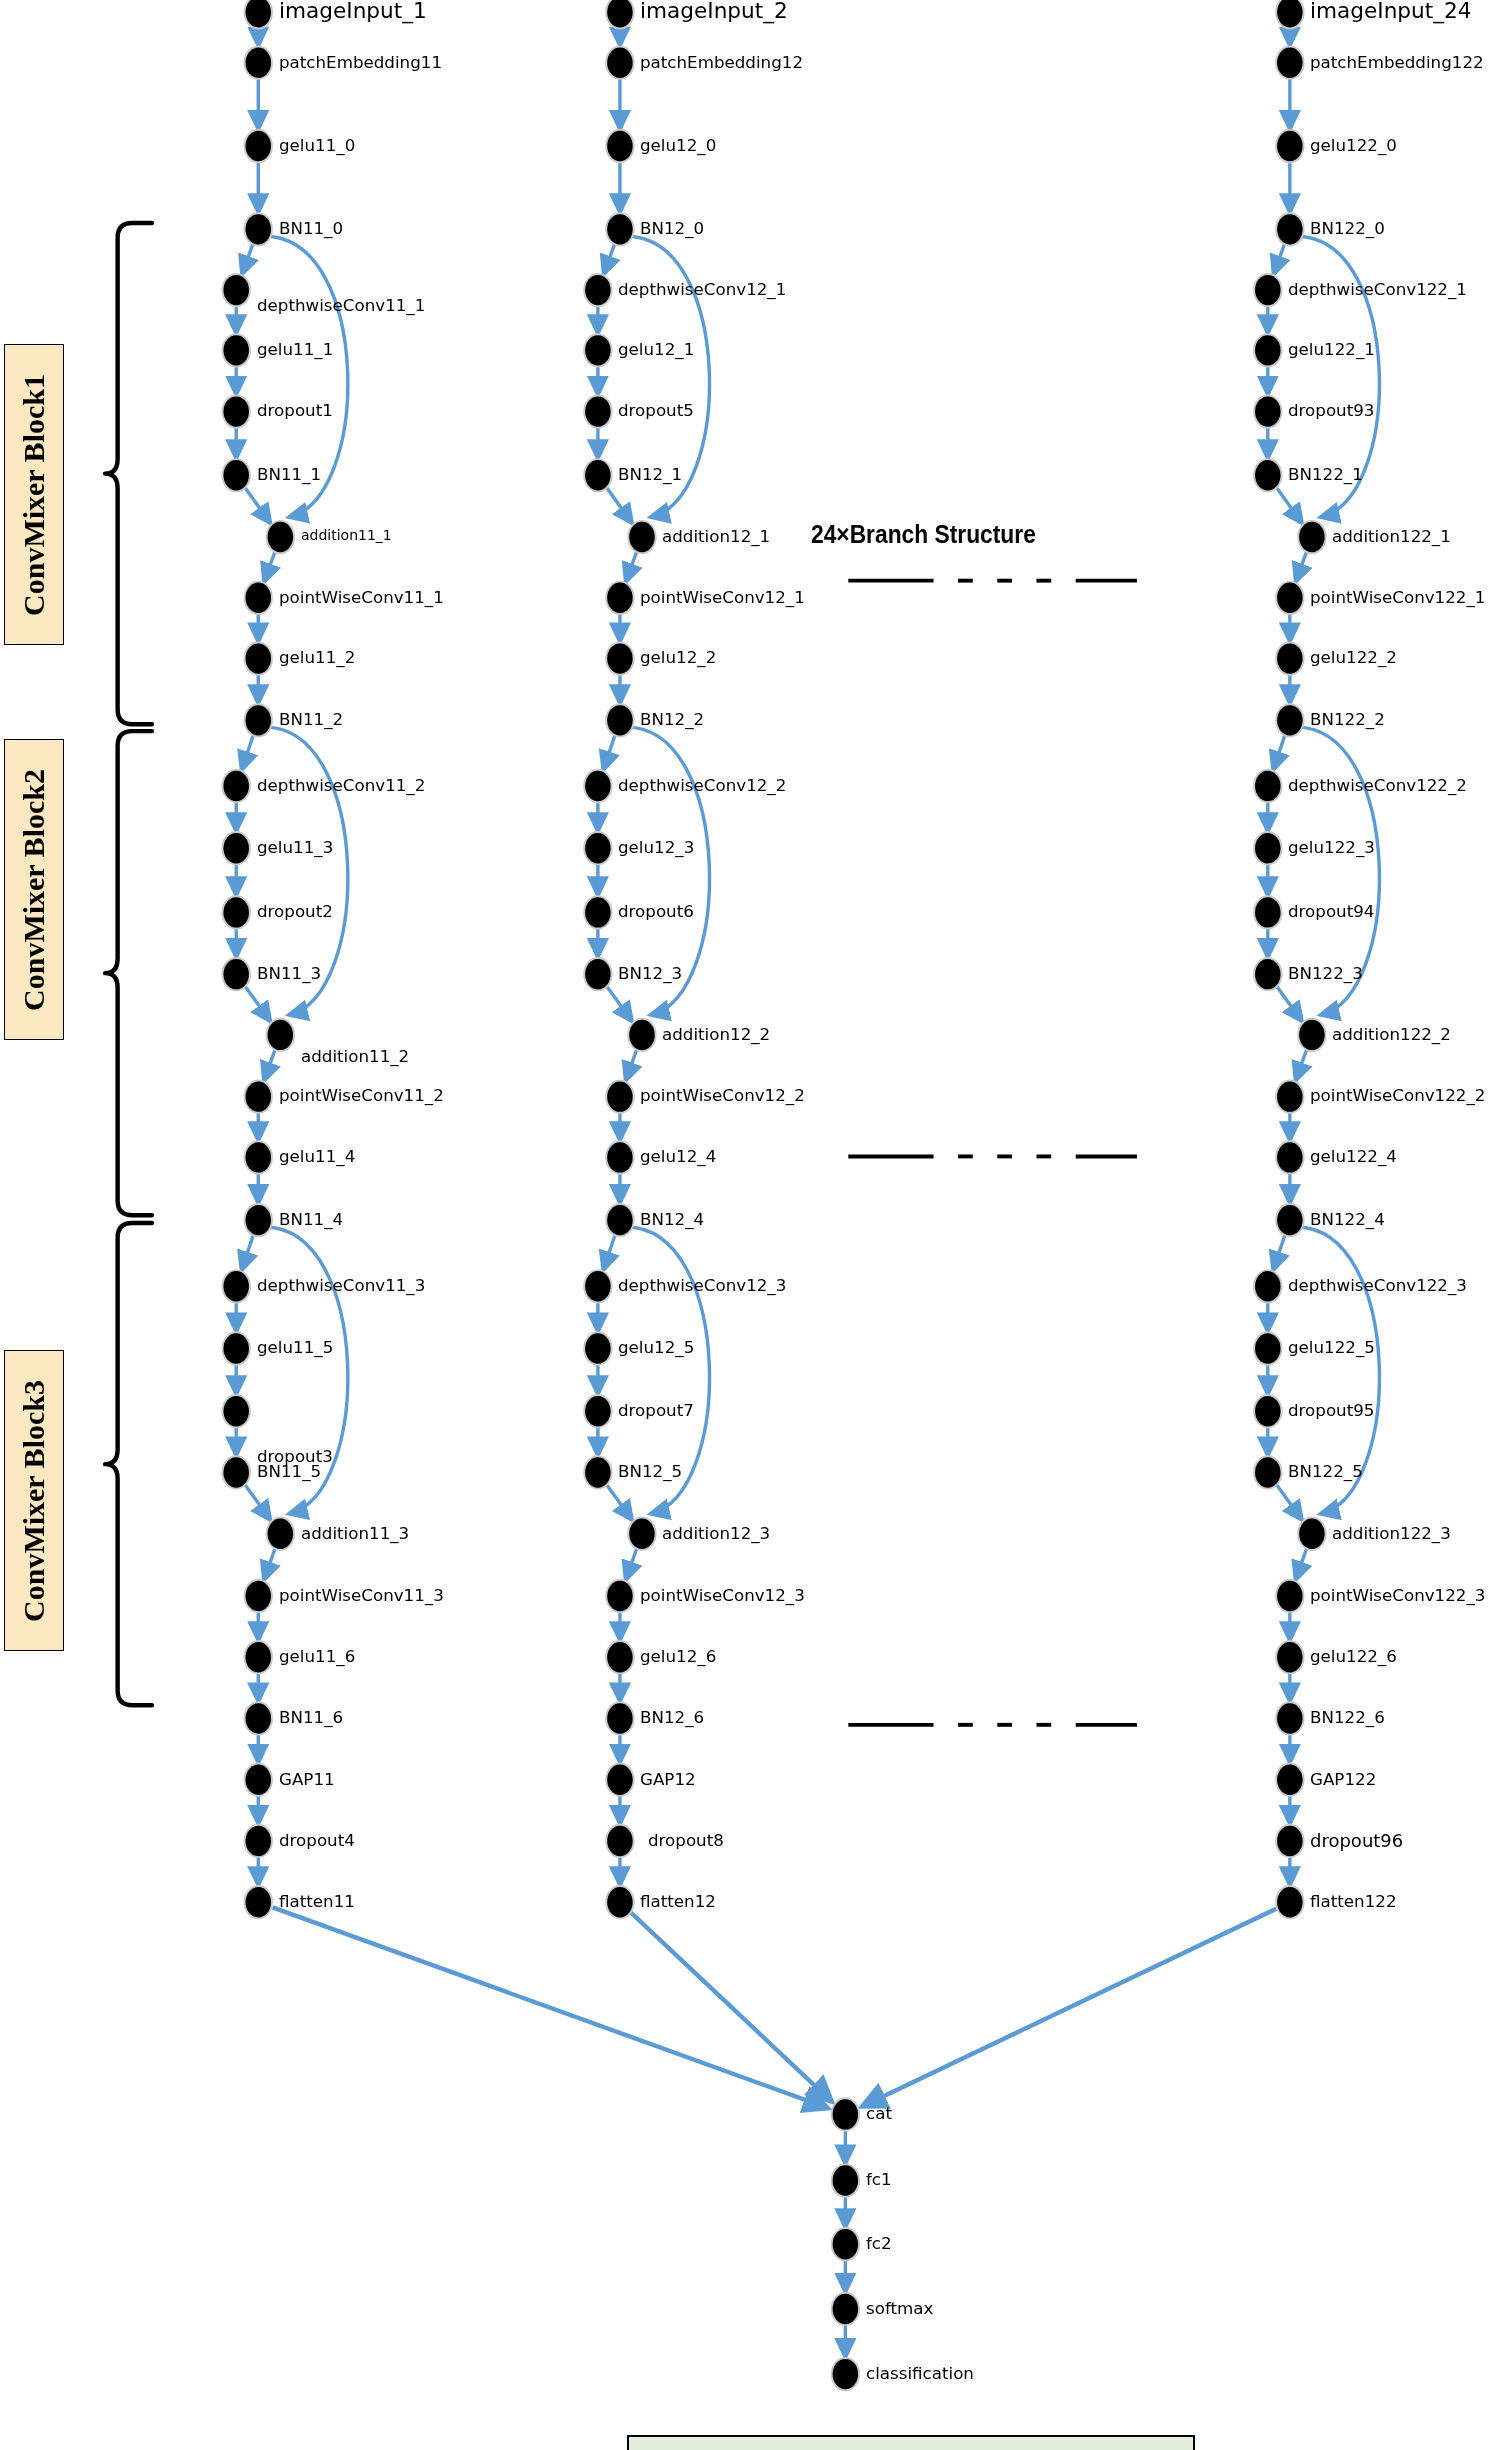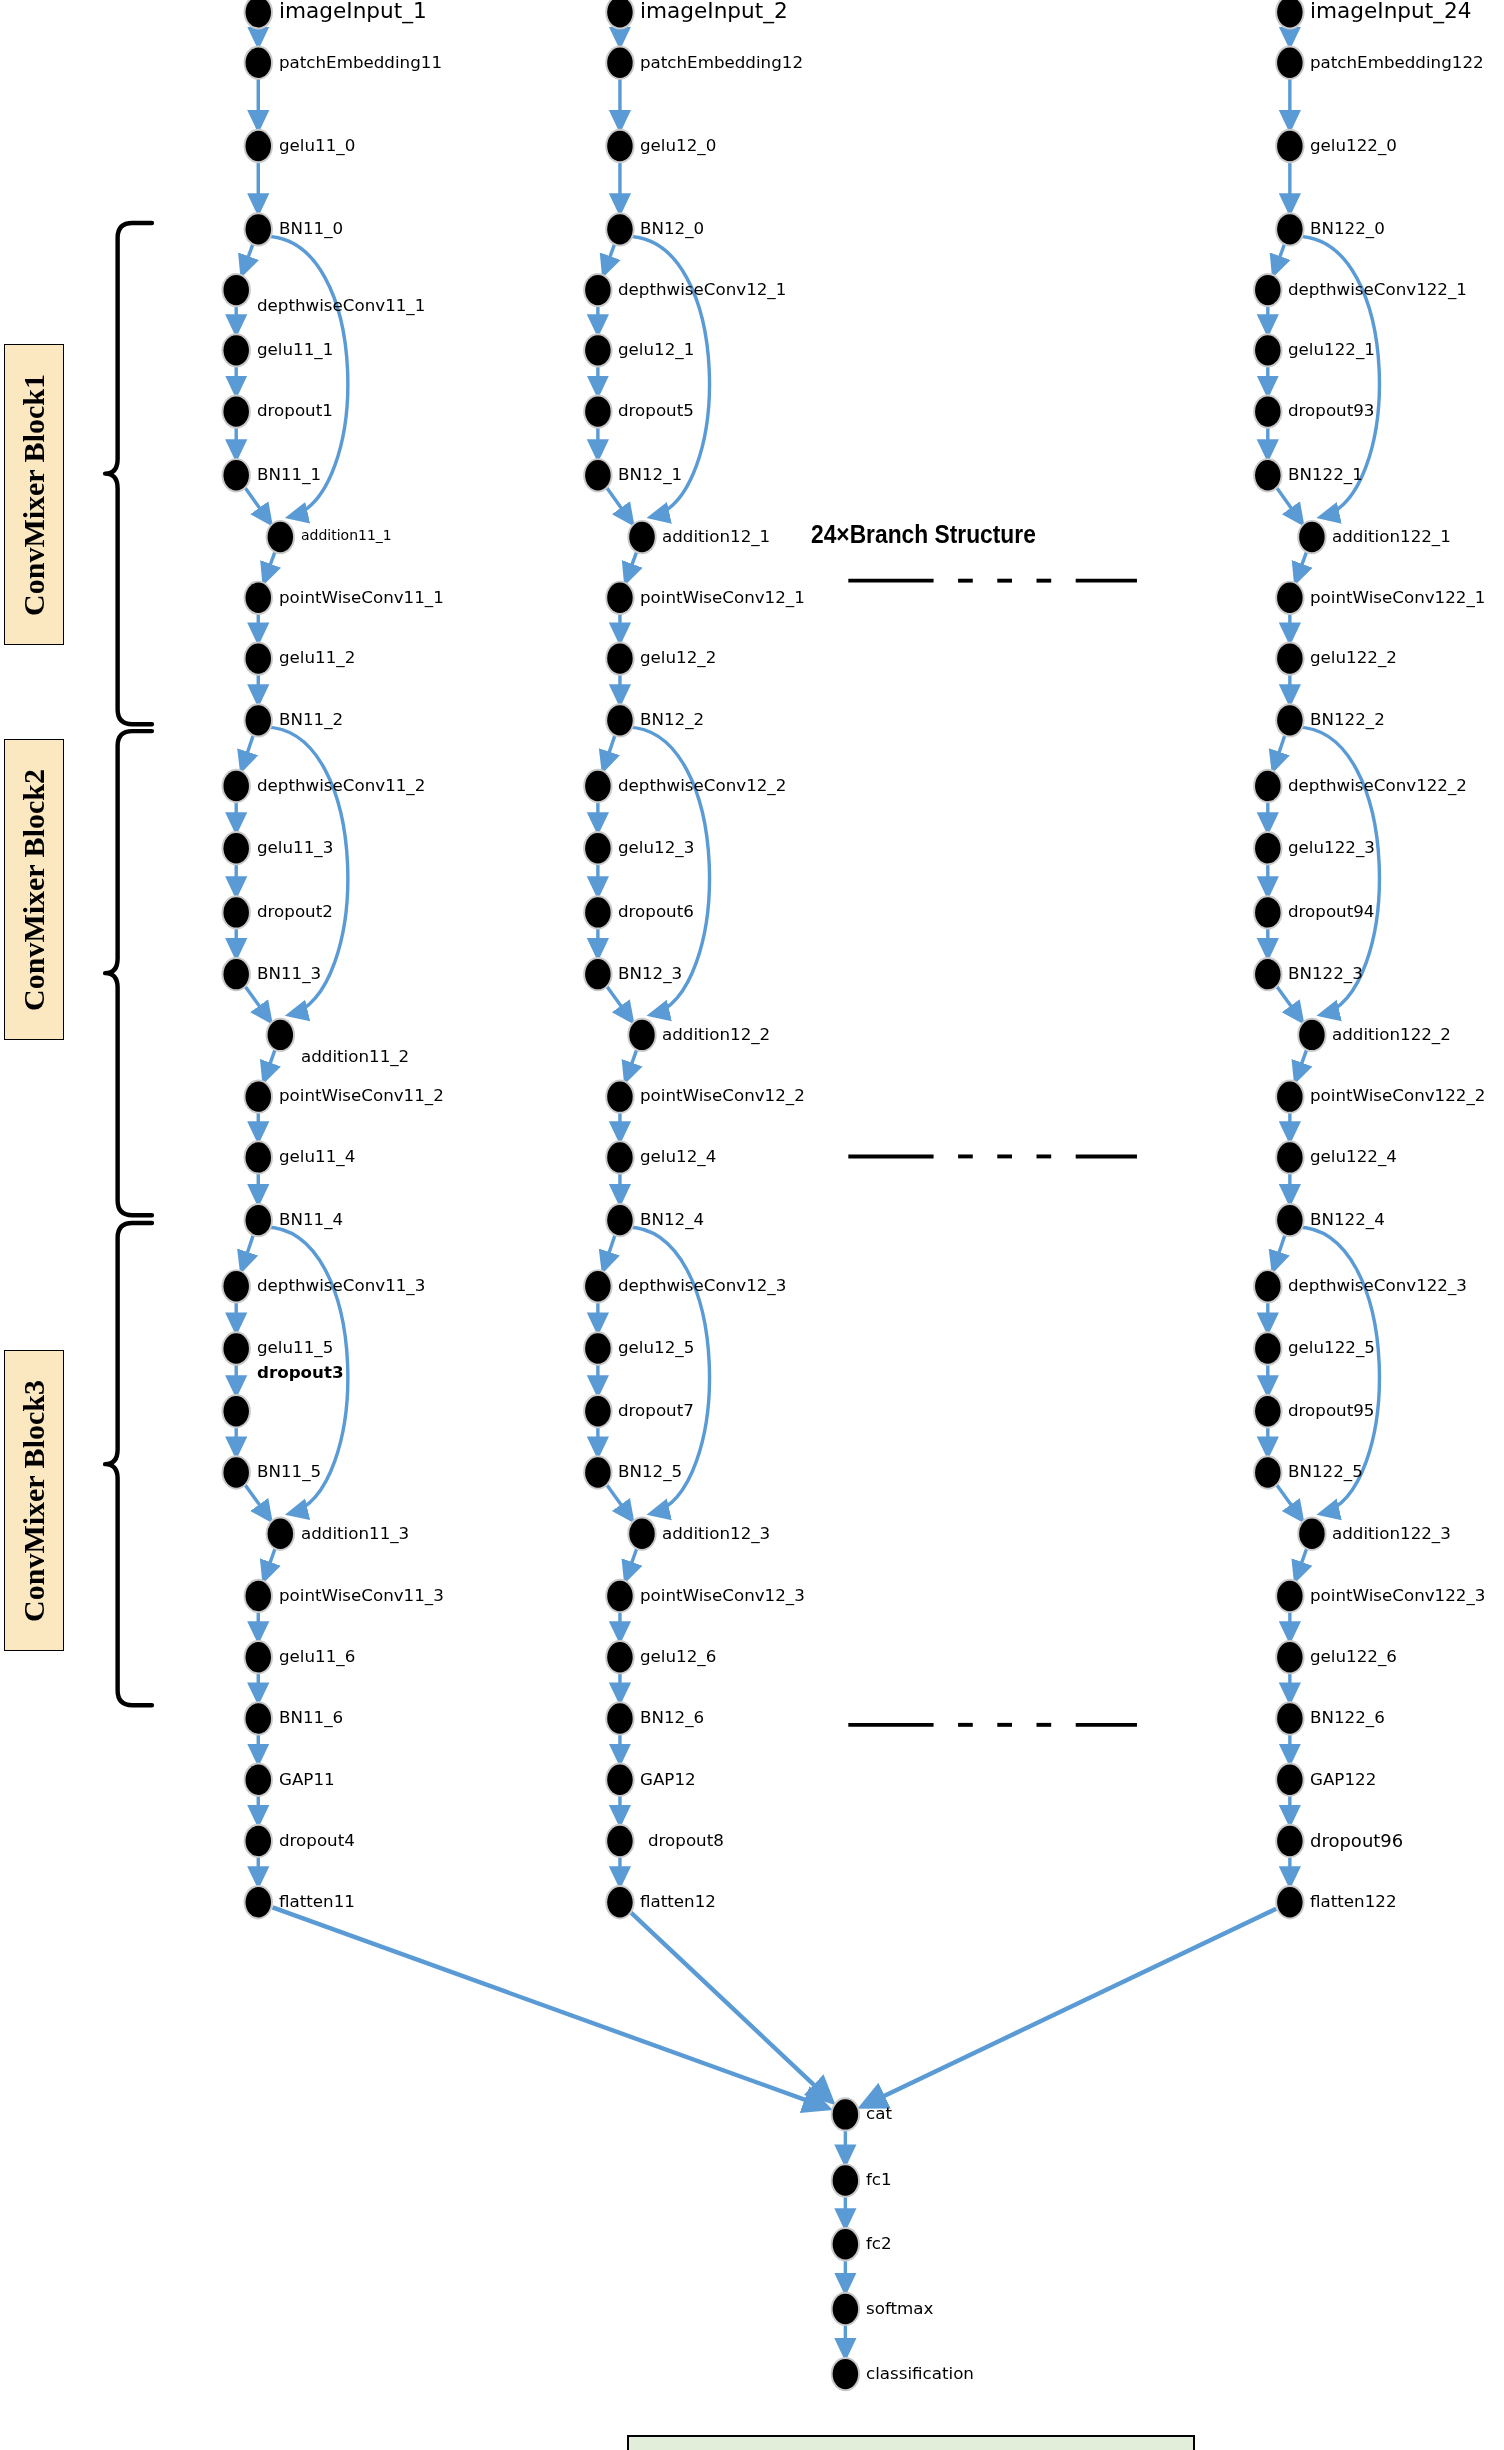--- a/index.html
+++ b/index.html
@@ -590,21 +590,21 @@
       <div class="nodelabel" style="left: 257px; top: 777px; font-size: 16.7px;">depthwiseConv11_2</div>
       <div class="nodelabel" style="left: 257px; top: 839px; font-size: 16.7px;">gelu11_3</div>
       <div class="nodelabel" style="left: 257px; top: 903px; font-size: 16.7px;">dropout2</div>
       <div class="nodelabel" style="left: 257px; top: 965px; font-size: 16.7px;">BN11_3</div>
       <div class="nodelabel" style="left: 301px; top: 1026px; font-size: 16.7px; margin-top: 22px;">addition11_2</div>
       <div class="nodelabel" style="left: 279px; top: 1087px; font-size: 16.7px;">pointWiseConv11_2</div>
       <div class="nodelabel" style="left: 279px; top: 1148px; font-size: 16.7px;">gelu11_4</div>
       <div class="nodelabel" style="left: 279px; top: 1211px; font-size: 16.7px;">BN11_4</div>
       <div class="nodelabel" style="left: 257px; top: 1277px; font-size: 16.7px;">depthwiseConv11_3</div>
       <div class="nodelabel" style="left: 257px; top: 1339px; font-size: 16.7px;">gelu11_5</div>
-      <div class="nodelabel" style="left: 257px; top: 1364px; font-size: 16.7px; font-weight: bold;">dropout3</div>
+      <div class="nodelabel" style="left: 257px; top: 1448px; font-size: 16.7px;">dropout3</div>
       <div class="nodelabel" style="left: 257px; top: 1463px; font-size: 16.7px;">BN11_5</div>
       <div class="nodelabel" style="left: 301px; top: 1525px; font-size: 16.7px;">addition11_3</div>
       <div class="nodelabel" style="left: 279px; top: 1587px; font-size: 16.7px;">pointWiseConv11_3</div>
       <div class="nodelabel" style="left: 279px; top: 1648px; font-size: 16.7px;">gelu11_6</div>
       <div class="nodelabel" style="left: 279px; top: 1709px; font-size: 16.7px;">BN11_6</div>
       <div class="nodelabel" style="left: 279px; top: 1771px; font-size: 16.7px;">GAP11</div>
       <div class="nodelabel" style="left: 279px; top: 1832px; font-size: 16.7px;">dropout4</div>
       <div class="nodelabel" style="left: 279px; top: 1893px; font-size: 16.7px;">flatten11</div>
       <div class="nodelabel" style="left: 640px; top: 0.4px; font-size: 21.6px;">imageInput_2</div>
       <div class="nodelabel" style="left: 640px; top: 54px; font-size: 16.7px;">patchEmbedding12</div>

